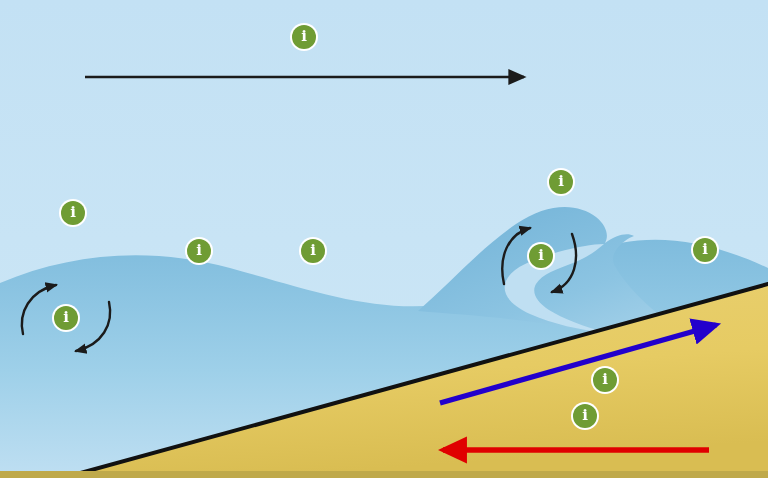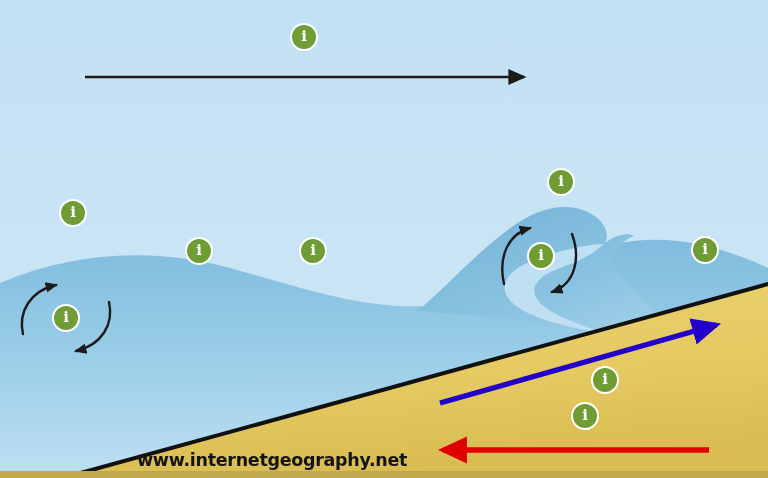--- a/index.html
+++ b/index.html
@@ -156,21 +156,20 @@
     <g fill="none" stroke="#1b1b1b" stroke-width="2.4" stroke-linecap="round">
       <path d="M504,284 C498,257 508,234 530,228" marker-end="url(#mkBlackSm)"></path>
       <path d="M572,234 C581,259 575,284 552,292" marker-end="url(#mkBlackSm)"></path>
     </g>
 
     <line x1="440" y1="403" x2="716" y2="325" stroke="#2200cc" stroke-width="5.4" marker-end="url(#mkBlue)"></line>
 
     <line x1="709" y1="450" x2="443" y2="450" stroke="#e00000" stroke-width="5.4" marker-end="url(#mkRed)"></line>
   </svg>
 
-  <div id="watermark">www.internetgeography.net</div>
 
   <div class="hotspot" style="left:304px; top:37px;">
     <div class="disc">
       <span class="glyph">i</span>
     </div>
   </div>
 
   <div class="hotspot" style="left:561px; top:182px;">
     <div class="disc">
       <span class="glyph">i</span>

